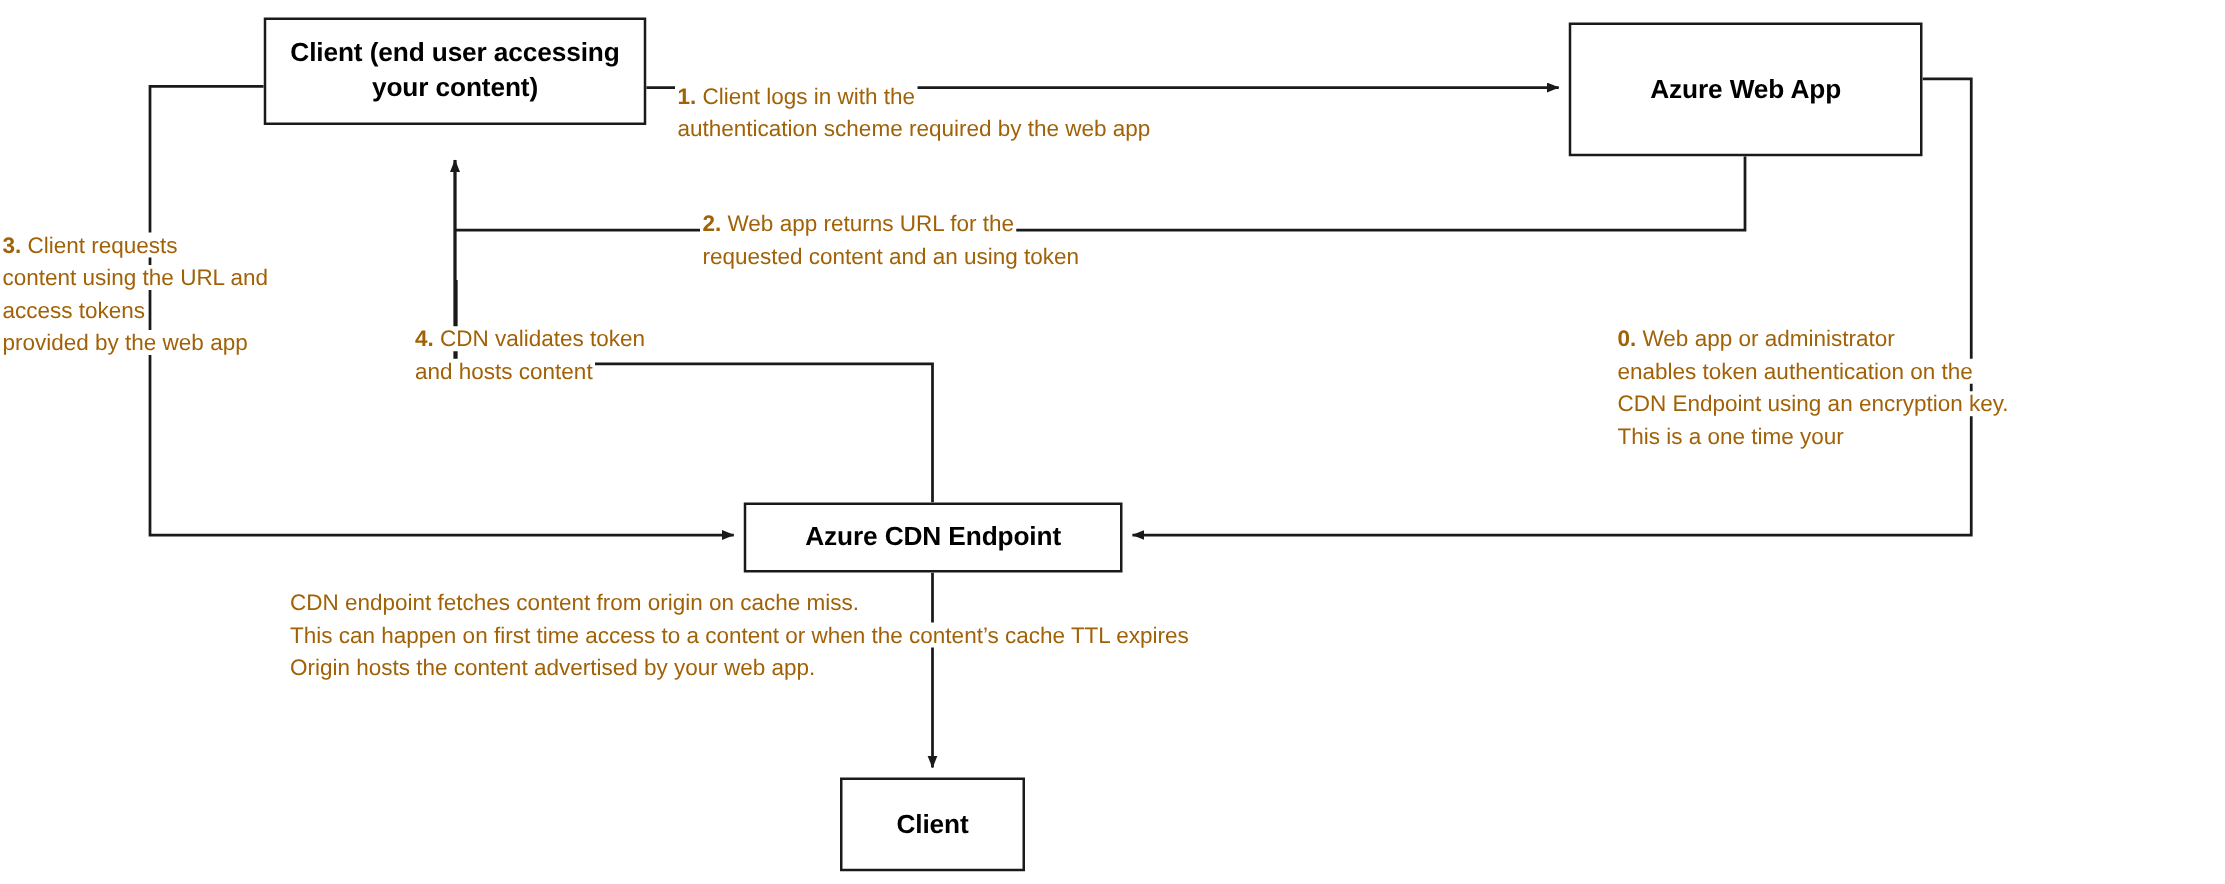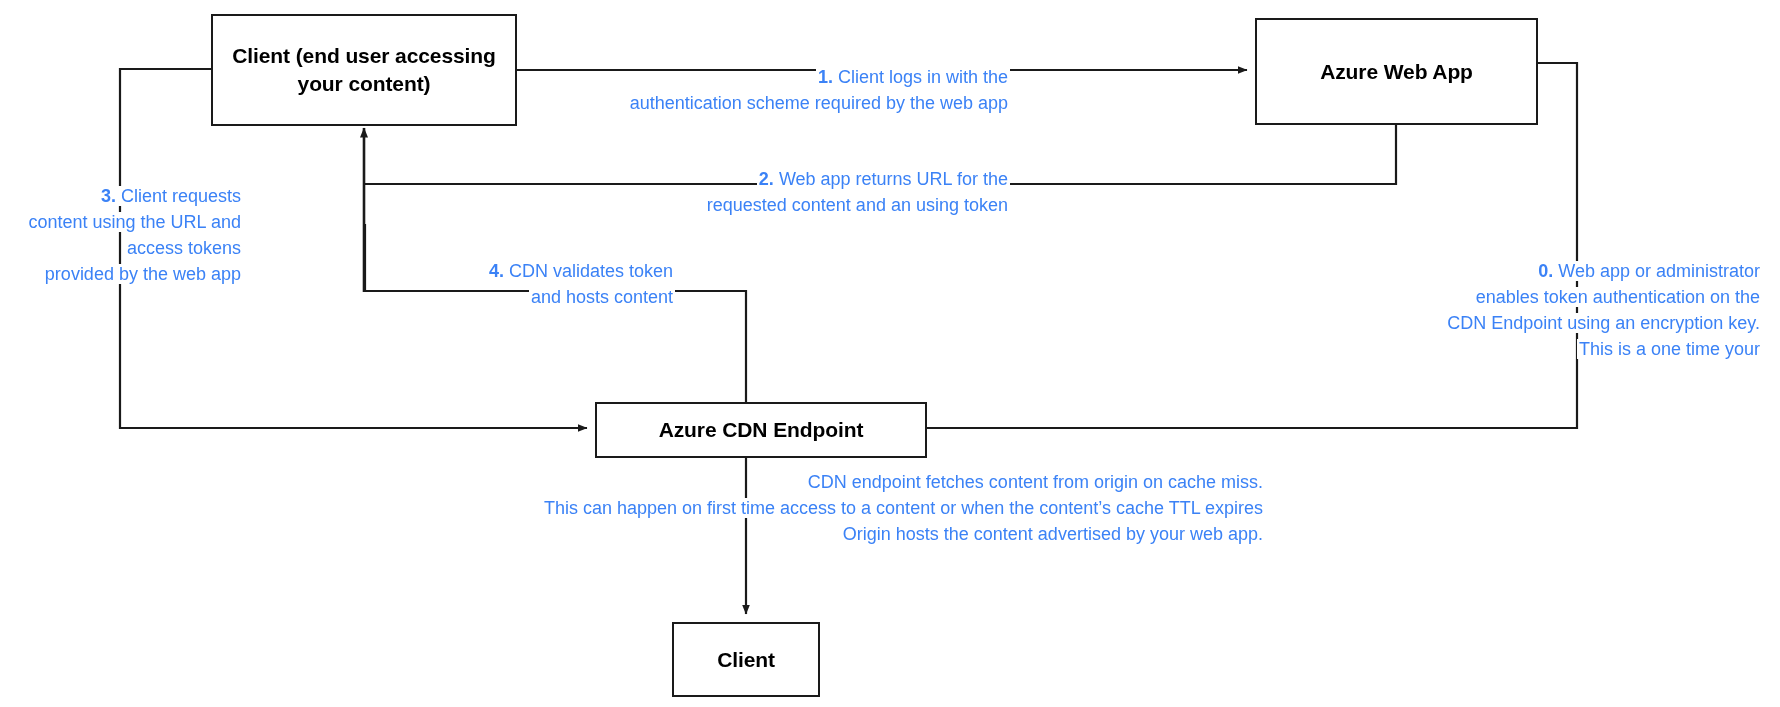--- a/index.html
+++ b/index.html
@@ -36,32 +36,32 @@
     text-align: center;
     font-weight: bold;
     font-size: 21px;
     line-height: 1.32;
     letter-spacing: -0.1px;
     z-index: 2;
   }
   .node-inner {
     padding: 0 8px;
   }
-  #node-client   { left: 211px; top: 14px;  width: 306px; height: 112px; }
+  #node-client   { left: 211px; top: 14px;  width: 306px; height: 86px; }
   #node-webapp   { left: 1255px; top: 18px; width: 283px; height: 107px; }
-  #node-cdn      { left: 595px; top: 402px; width: 332px; height: 56px; }
+  #node-cdn      { left: 595px; top: 402px; width: 303px; height: 56px; }
   #node-origin   { left: 672px; top: 622px; width: 148px; height: 75px; }
 
   .caption {
     position: absolute;
     font-size: 18px;
     line-height: 1.45;
-    text-align: right;
+    text-align: left;
     white-space: pre-line;
-    color: #3b82f6;
+    color: #a16207;
     z-index: 3;
     background: transparent;
   }
   .caption b {
     font-weight: bold;
   }
   .caption .txtbg {
     background: #ffffff;
     padding: 0 2px;
     display: inline;

